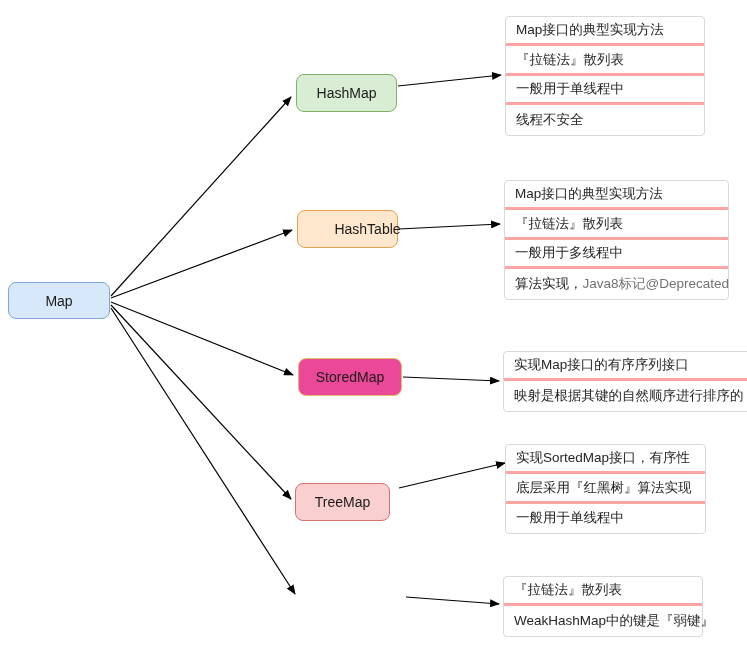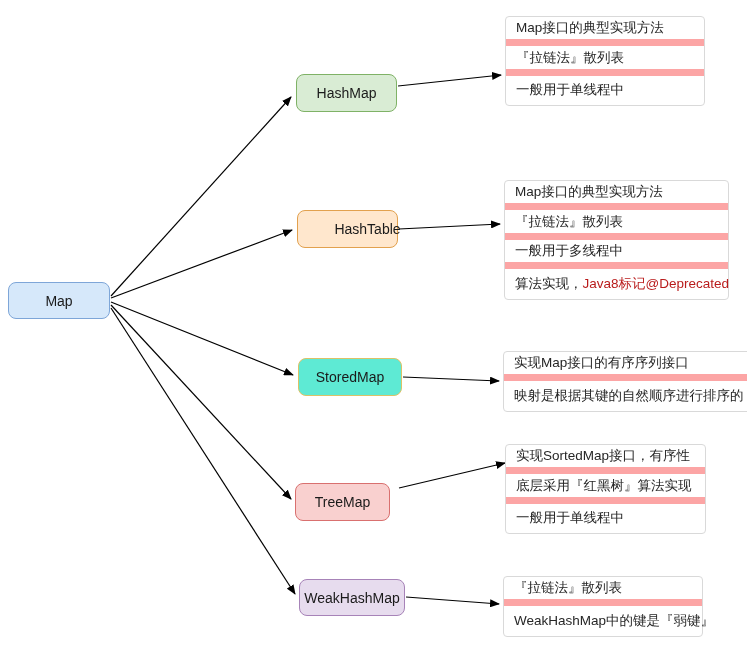--- a/index.html
+++ b/index.html
@@ -14,40 +14,40 @@
   .node{
     position:absolute;
     display:flex;align-items:center;justify-content:center;
     border:1px solid #999;border-radius:8px;
     font-size:14px;color:#1a1a1a;
     box-sizing:border-box;
   }
   .node.blue  {background:#d6e8fa;border-color:#7ea6d8;}
   .node.green {background:#d9ecd4;border-color:#7fb266;}
   .node.orange{background:#ffe7cd;border-color:#e2a14e;padding-left:40px;}
-  .node.yellow{background:#5eead4;border-color:#dcc267;align-items:center;}
+  .node.yellow{background:#ec4899;border-color:#dcc267;align-items:center;}
   .node.red   {background:#f9d0cf;border-color:#d9706f;}
   .node.purple{background:#e7dcee;border-color:#a783b8;}
   .list{
     position:absolute;
     border:1px solid #d9d9d9;border-radius:4px;
     background:#ffffff;
     box-sizing:border-box;
   }
   .row{
     height:29.4px;
     display:flex;align-items:center;
     padding:0 10px;
-    border-bottom:7px solid #fca5a5;
+    border-bottom:3px solid #fca5a5;
     font-size:13.5px;color:#262626;
     white-space:nowrap;
     box-sizing:border-box;
   }
   .row:last-child{border-bottom:none;}
-  .row .accent{color:#b91c1c;}
+  .row .accent{color:#737373;}
 </style>
 </head>
 <body>
 
 <div class="canvas">
 
   <svg class="connectors" viewBox="0 0 747 656">
     <defs>
       <marker id="arrow" markerWidth="10" markerHeight="8" refX="9" refY="4" orient="auto" markerUnits="userSpaceOnUse">
         <path d="M0,0 L10,4 L0,8 z" fill="#000"></path>
@@ -80,33 +80,33 @@
   </div>
 
   <div class="node yellow" style="left:298px;top:358px;width:104px;height:38px;">
     <span>StoredMap</span>
   </div>
 
   <div class="node red" style="left:295px;top:483px;width:95px;height:38px;">
     <span>TreeMap</span>
   </div>
 
-  <div class="node purple" style="left:299px;top:579px;width:106px;height:37px;">
-    <span>WeakHashMap</span>
-  </div>
 
   <div class="list" style="left:505px;top:16px;width:200px;">
     <div class="row">
         <span>Map接口的典型实现方法</span>
       </div>
     <div class="row">
         <span>『拉链法』散列表</span>
       </div>
     <div class="row">
         <span>一般用于单线程中</span>
+      </div>
+    <div class="row">
+        <span>线程不安全</span>
       </div>
   </div>
 
   <div class="list" style="left:504px;top:180px;width:225px;">
     <div class="row">
         <span>Map接口的典型实现方法</span>
       </div>
     <div class="row">
         <span>『拉链法』散列表</span>
       </div>

